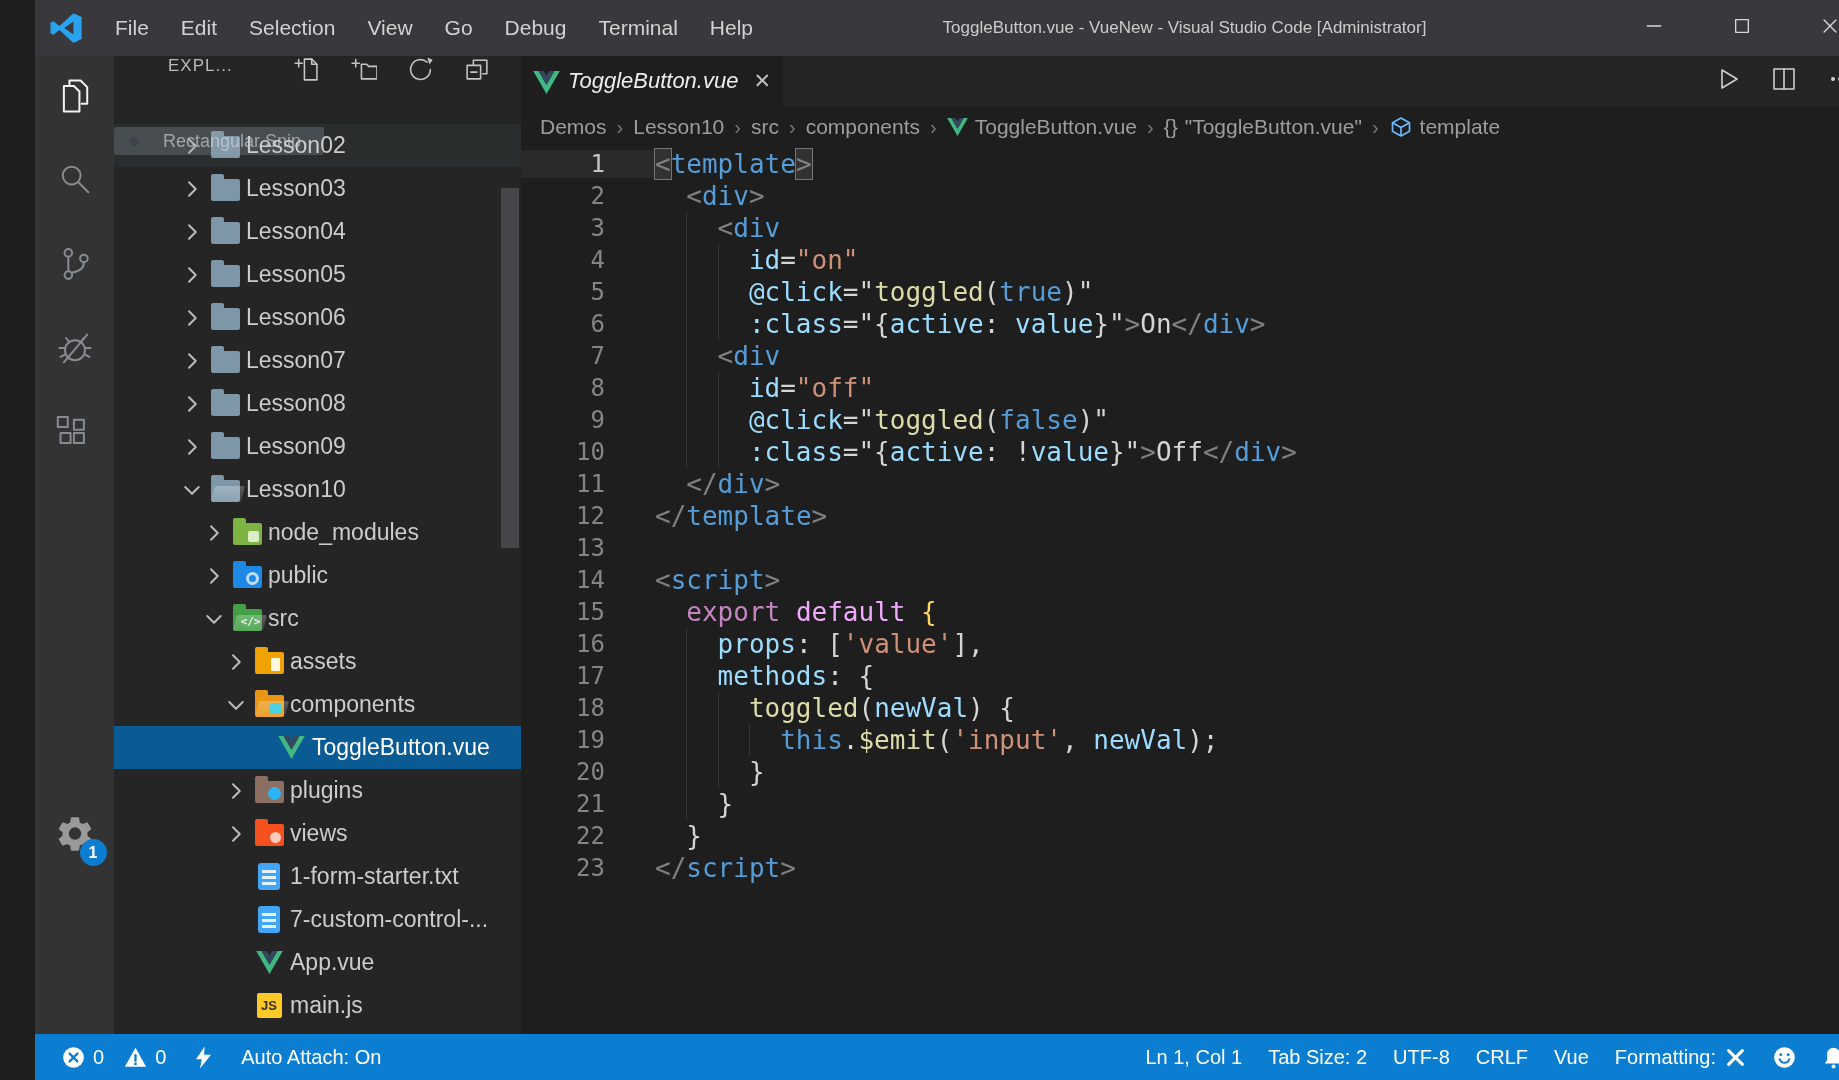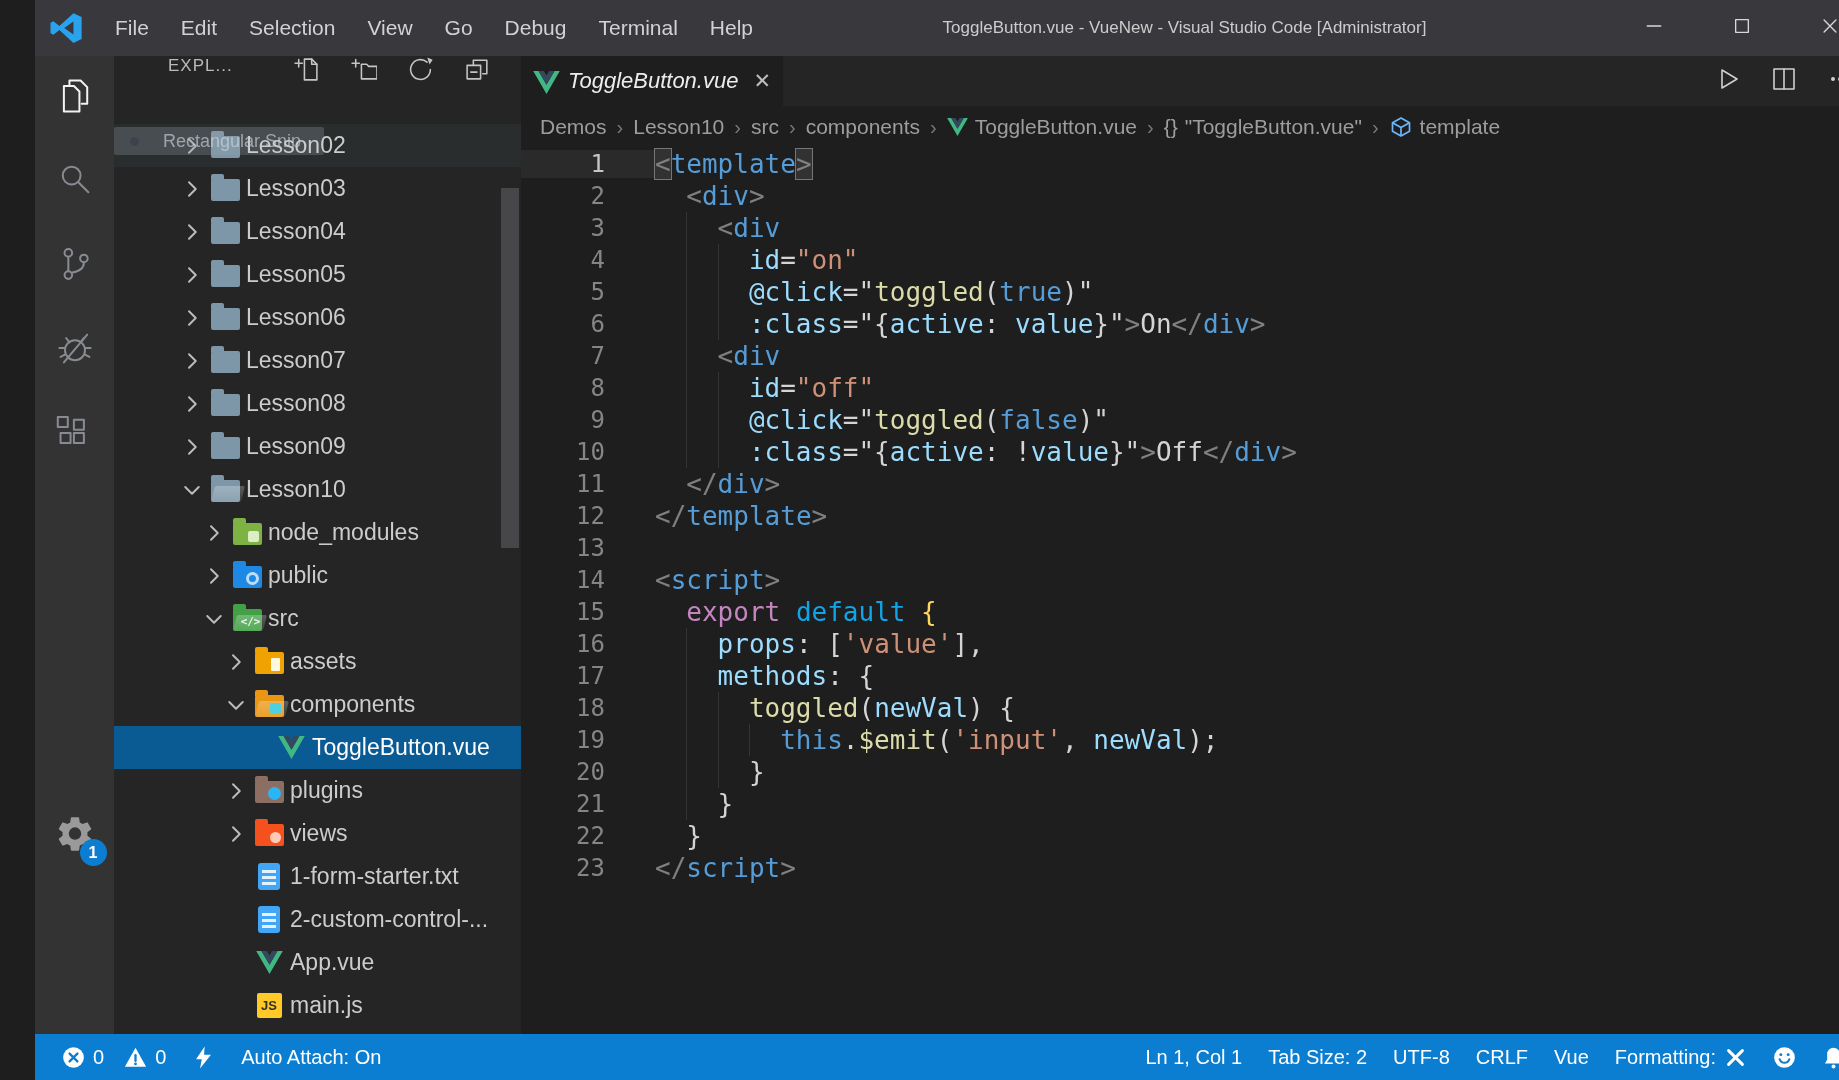--- a/index.html
+++ b/index.html
@@ -453,21 +453,21 @@
               </span>
               <span class="tlabel">1-form-starter.txt</span>
             </div>
             <div class="trow" style="padding-left: 110px;">
               <span class="chev"></span>
               <span class="ticon-box">
                 <span class="fdoc">
                   <i></i>
                 </span>
               </span>
-              <span class="tlabel">2-custom-control-...</span>
+              <span class="tlabel">7-custom-control-...</span>
             </div>
             <div class="trow" style="padding-left: 110px;">
               <span class="chev"></span>
               <span class="ticon-box">
                 <svg class="vue-svg" viewBox="0 0 261 226">
                   <polygon fill="#41b883" points="261,0 208.8,0 130.5,135 52.2,0 0,0 130.5,226"></polygon>
                   <polygon fill="#35495e" points="208.8,0 156.6,0 130.5,45 104.4,0 52.2,0 130.5,135"></polygon>
                 </svg>
               </span>
               <span class="tlabel">App.vue</span>
@@ -606,21 +606,21 @@
             <div class="code-row">
               <span class="ln">13</span>
               <span class="ct"></span>
             </div>
             <div class="code-row">
               <span class="ln">14</span>
               <span class="ct"><span class="sg" style="color: rgb(128, 128, 128);">&lt;</span><span class="sg" style="color: rgb(86, 156, 214);">script</span><span class="sg" style="color: rgb(128, 128, 128);">&gt;</span></span>
             </div>
             <div class="code-row">
               <span class="ln">15</span>
-              <span class="ct"><span class="ind">  </span><span class="sg" style="color: rgb(197, 134, 192); text-align: right;">export</span><span class="sg" style="color: rgb(212, 212, 212);"> </span><span class="sg" style="color: #0ea5e9;">default</span><span class="sg" style="color: rgb(212, 212, 212);"> </span><span class="sg" style="color: rgb(255, 215, 95);">{</span></span>
+              <span class="ct"><span class="ind">  </span><span class="sg" style="color: rgb(197, 134, 192); text-align: right;">export</span><span class="sg" style="color: rgb(212, 212, 212);"> </span><span class="sg" style="color: #f0abfc;">default</span><span class="sg" style="color: rgb(212, 212, 212);"> </span><span class="sg" style="color: rgb(255, 215, 95);">{</span></span>
             </div>
             <div class="code-row">
               <span class="ln">16</span>
               <span class="ct"><span class="ind">  </span><span class="ind g">  </span><span class="sg" style="color: rgb(156, 220, 254);">props</span><span class="sg" style="color: rgb(212, 212, 212);">: [</span><span class="sg" style="color: rgb(206, 145, 120);">'value'</span><span class="sg" style="color: rgb(212, 212, 212);">],</span></span>
             </div>
             <div class="code-row">
               <span class="ln">17</span>
               <span class="ct"><span class="ind">  </span><span class="ind g">  </span><span class="sg" style="color: rgb(156, 220, 254);">methods</span><span class="sg" style="color: rgb(212, 212, 212);">: {</span></span>
             </div>
             <div class="code-row">

